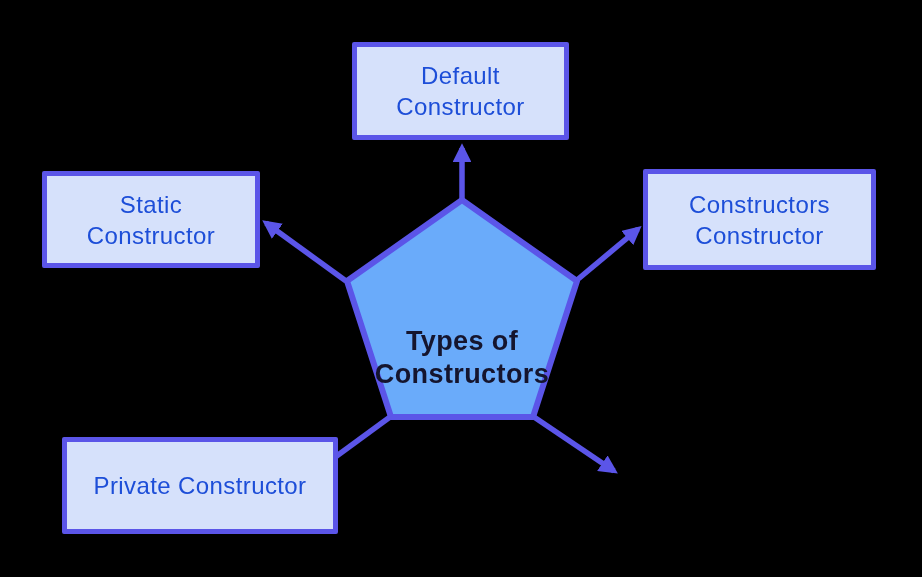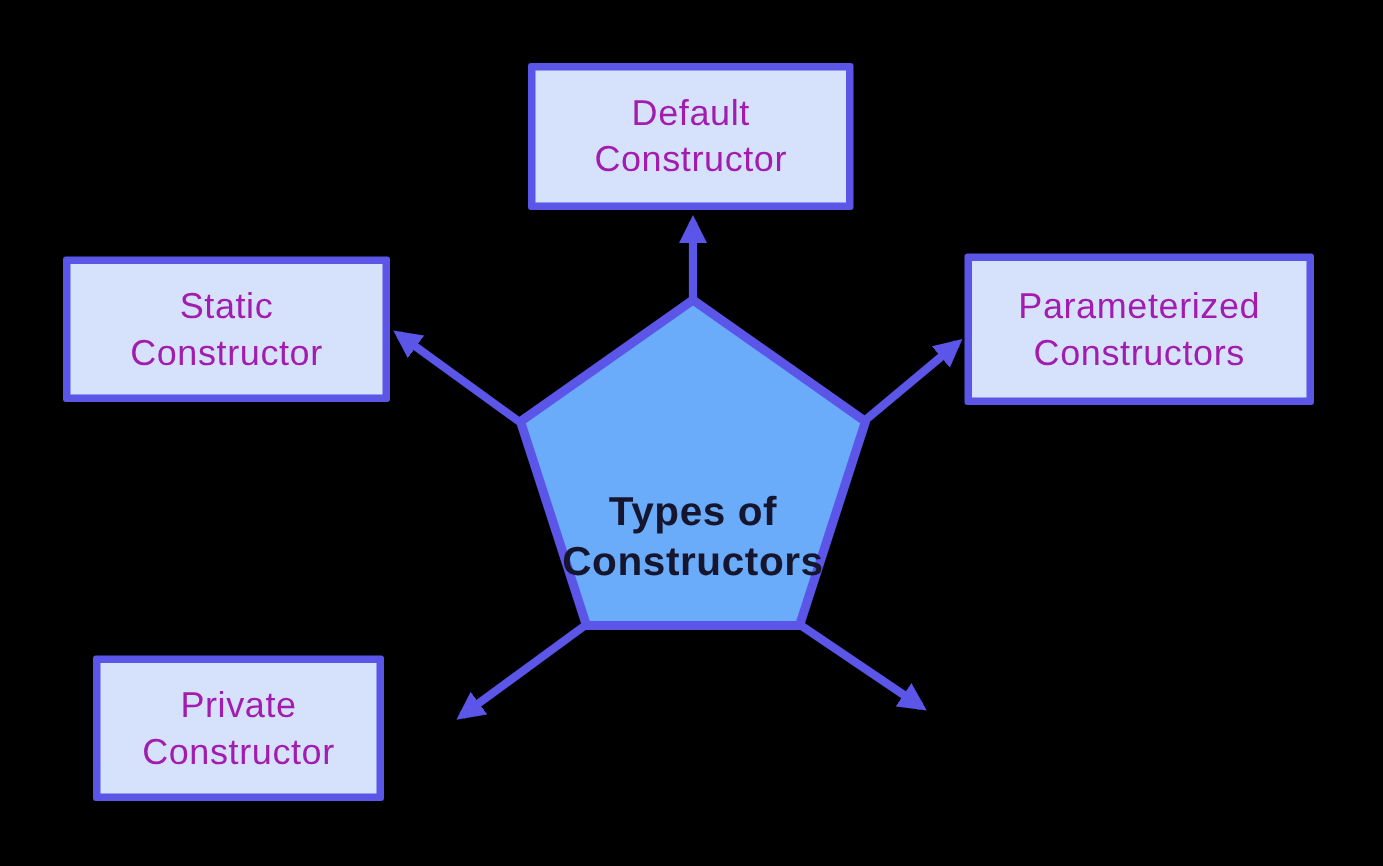--- a/index.html
+++ b/index.html
@@ -23,32 +23,32 @@
   .node-box {
     position: absolute;
     box-sizing: border-box;
     background: #D6E1FB;
     border: 5px solid #5B55E8;
     border-radius: 2px;
     display: flex;
     align-items: center;
     justify-content: center;
     text-align: center;
-    color: #a21caf;
+    color: #1d4ed8;
     font-size: 24px;
     line-height: 31px;
     letter-spacing: 0.4px;
   }
   .node-box .label {
     padding: 0 14px;
   }
   #node-default       { left: 352px; top: 42px;  width: 217px; height: 98px;  }
   #node-static        { left: 42px;  top: 171px; width: 218px; height: 97px;  }
   #node-parameterized { left: 643px; top: 169px; width: 233px; height: 101px; }
-  #node-private       { left: 62px;  top: 437px; width: 194px; height: 97px;  }
+  #node-private       { left: 62px;  top: 437px; width: 276px; height: 97px;  }
   #node-copy          { left: 619px; top: 435px; width: 220px; height: 84px;  }
   #center-label {
     position: absolute;
     left: 342px;
     top: 278px;
     width: 240px;
     text-align: center;
     font-weight: bold;
     font-size: 27px;
     line-height: 33px;
@@ -84,21 +84,21 @@
 
   <div class="node-box" id="node-default">
     <div class="label">Default Constructor</div>
   </div>
 
   <div class="node-box" id="node-static">
     <div class="label">Static Constructor</div>
   </div>
 
   <div class="node-box" id="node-parameterized">
-    <div class="label">Parameterized Constructors</div>
+    <div class="label">Constructors Constructor</div>
   </div>
 
   <div class="node-box" id="node-private">
     <div class="label">Private Constructor</div>
   </div>
 
 
 </div>
 
 </body></html>

